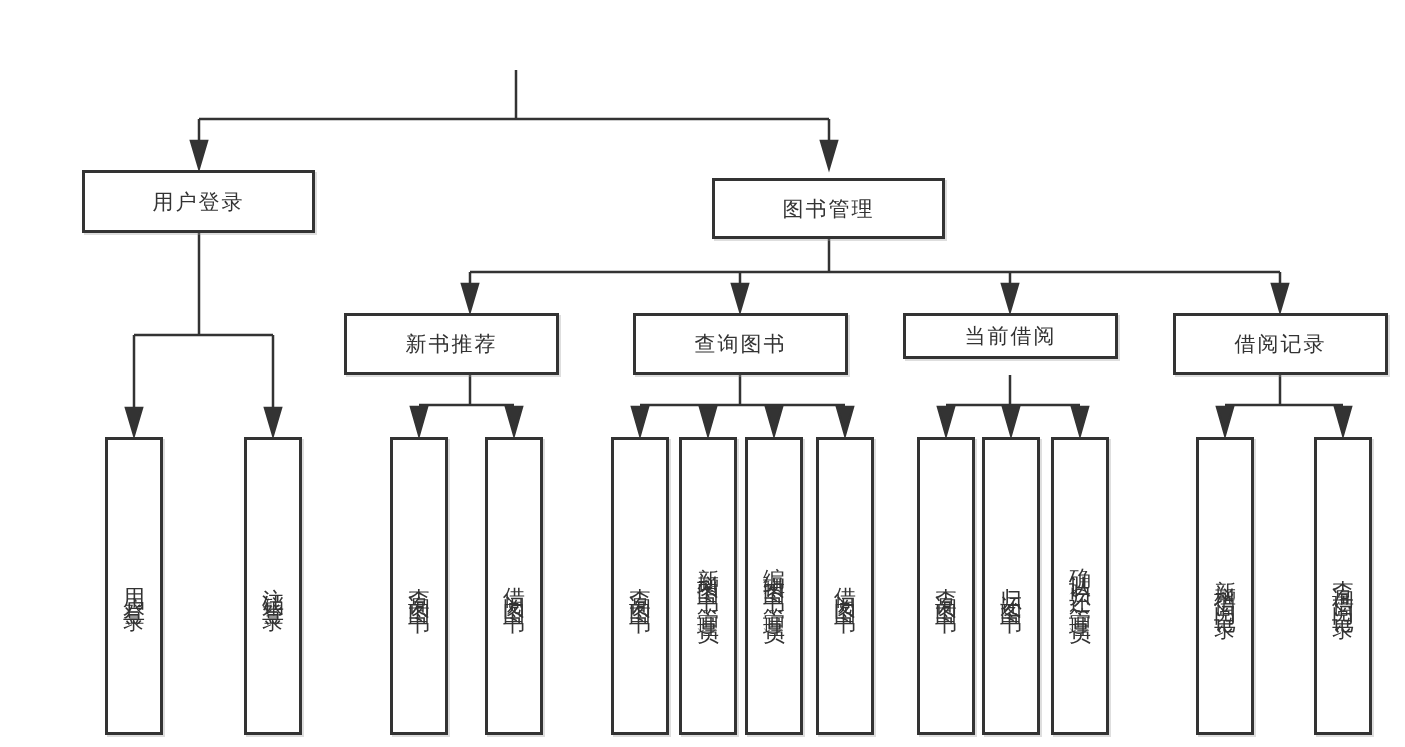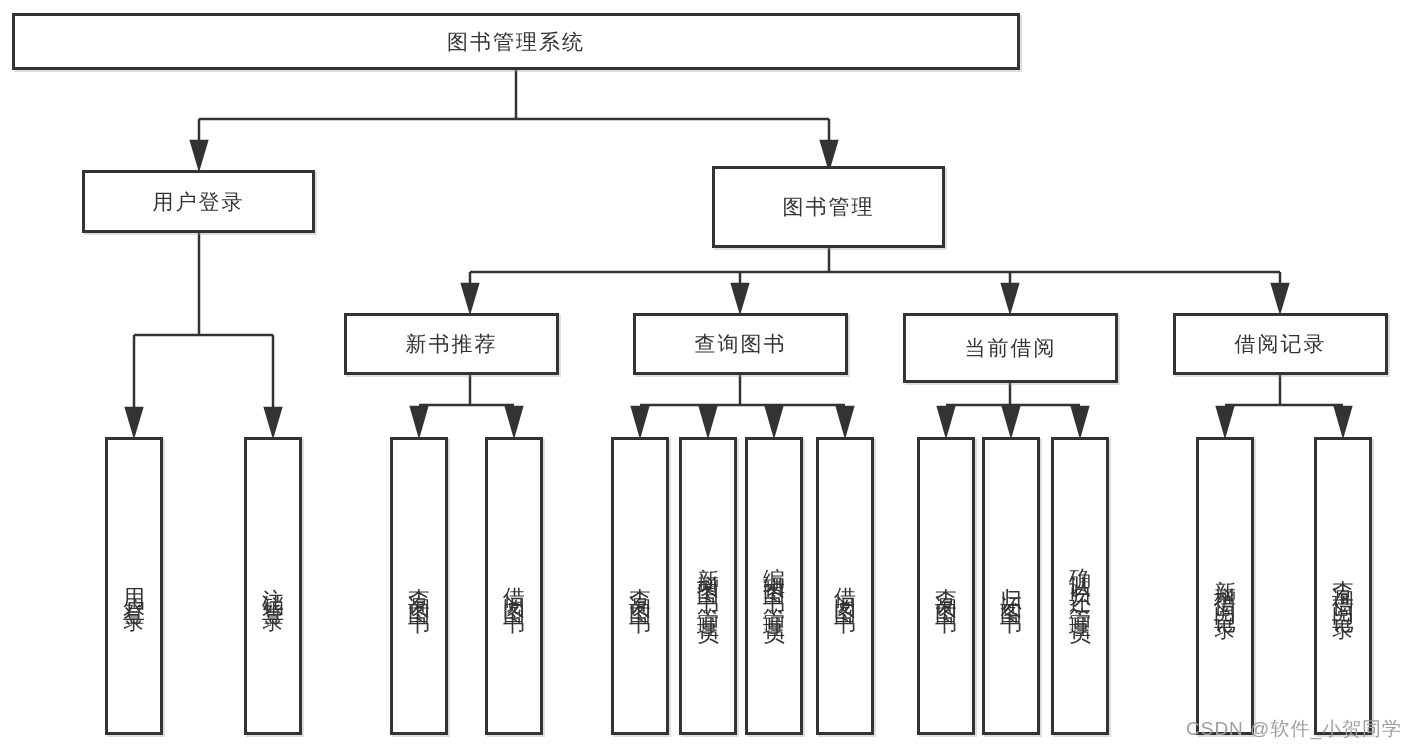--- a/index.html
+++ b/index.html
@@ -115,28 +115,27 @@
 
       <g>
         <line x1="1280" y1="375" x2="1280" y2="406"></line>
         <line x1="1225" y1="405" x2="1343" y2="405"></line>
         <polygon points="1217,407 1233,407 1225,435"></polygon>
         <polygon points="1335,407 1351,407 1343,435"></polygon>
       </g>
     </g>
   </svg>
 
-  <div class="node" style="left:12px; top:13px; width:1008px; height:57px;">图书管理系统</div>
 
   <div class="node" style="left:82px; top:170px; width:233px; height:63px;">用户登录</div>
-  <div class="node" style="left:712px; top:166px; width:233px; height:82px;text-align:center;">图书管理</div>
+  <div class="node" style="left:712px; top:178px; width:233px; height:61px;text-align:center;">图书管理</div>
 
   <div class="node" style="left:344px; top:313px; width:215px; height:62px;">新书推荐</div>
   <div class="node" style="left:633px; top:313px; width:215px; height:62px;">查询图书</div>
-  <div class="node" style="left:903px; top:313px; width:215px; height:70px;">当前借阅</div>
+  <div class="node" style="left:903px; top:313px; width:215px; height:46px;">当前借阅</div>
   <div class="node" style="left:1173px; top:313px; width:215px; height:62px;">借阅记录</div>
 
   <div class="node leaf" style="left:105px; top:437px; width:58px; height:298px;">
     <span class="vtext">用户登录</span>
   </div>
   <div class="node leaf" style="left:244px; top:437px; width:58px; height:298px;">
     <span class="vtext">注销登录</span>
   </div>
 
   <div class="node leaf" style="left:390px; top:437px; width:58px; height:298px;">
@@ -169,15 +168,14 @@
     <span class="vtext">确认归还（管理员）</span>
   </div>
 
   <div class="node leaf" style="left:1196px; top:437px; width:58px; height:298px;">
     <span class="vtext">新增借阅记录</span>
   </div>
   <div class="node leaf" style="left:1314px; top:437px; width:58px; height:298px;">
     <span class="vtext">查询借阅记录</span>
   </div>
 
-  <div class="watermark">CSDN @软件_小贺同学</div>
 
 </div>
 
 </body></html>

